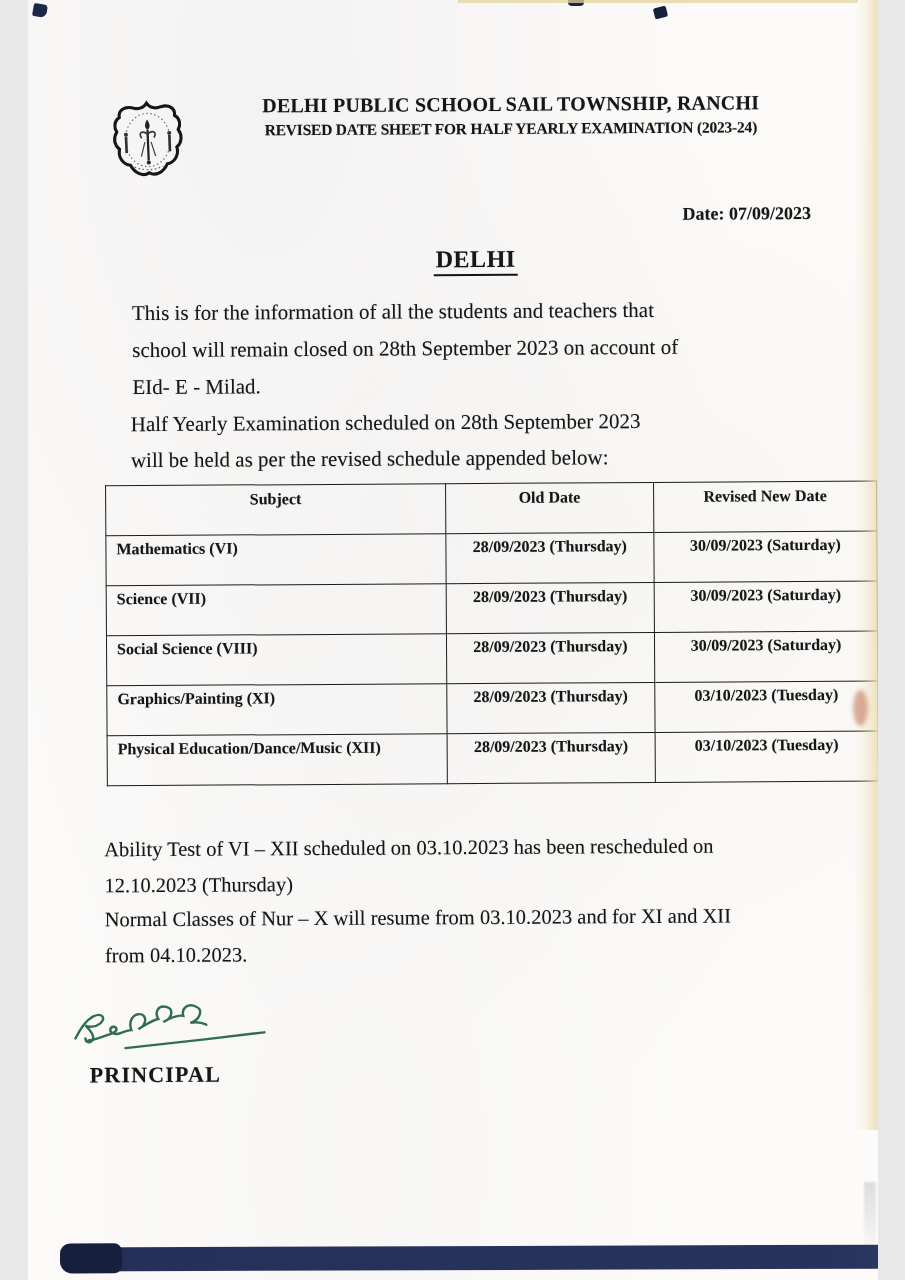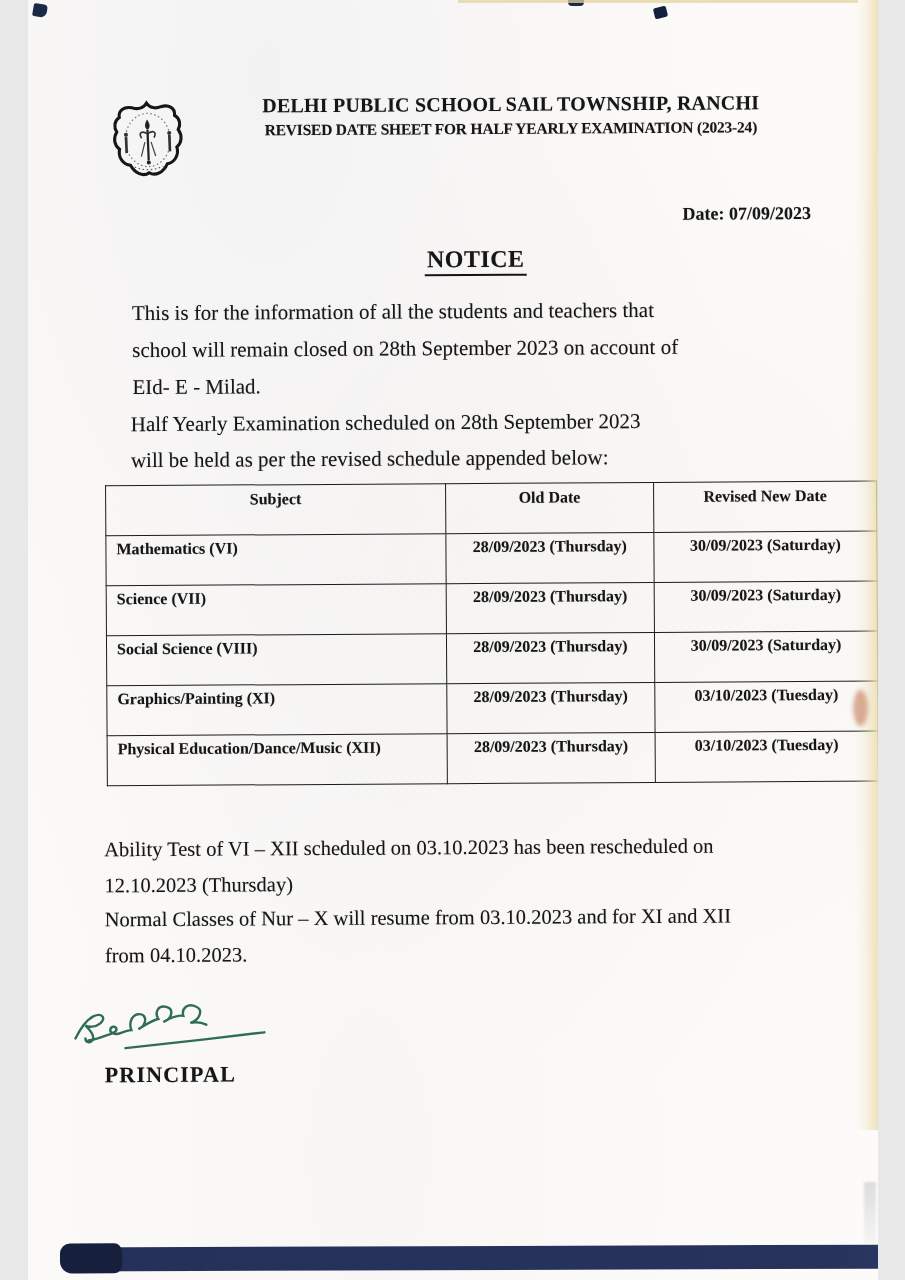--- a/index.html
+++ b/index.html
@@ -42,21 +42,21 @@
   .sched th,.sched td{border:1.7px solid #1c1c1c;font-size:16px;font-weight:bold;
     vertical-align:top;padding-top:4px;height:50px;box-sizing:border-box;}
   .sched th{text-align:center;padding-top:5px;}
   .col-subject{width:342px;}
   .col-old{width:210px;}
   .col-new{width:225px;}
   .sched td.subject{text-align:left;padding-left:10px;}
   .sched td.date{text-align:center;}
 
   .signature{position:absolute;left:40px;top:1002px;width:200px;height:52px;}
-  .principal{position:absolute;left:74px;top:1060px;font-size:22px;font-weight:bold;letter-spacing:1.2px;}
+  .principal{position:absolute;left:59px;top:1060px;font-size:22px;font-weight:bold;letter-spacing:1.2px;}
 
   
   .art{position:absolute;}
   .spec-tl{left:5px;top:4px;width:14px;height:13px;background:#1c2847;border-radius:2px 4px 6px 2px;transform:rotate(10deg);}
   .spec-t1{left:540px;top:0;width:16px;height:6px;background:#1c2847;border-radius:0 0 4px 4px;}
   .spec-t2{left:626px;top:7px;width:13px;height:11px;background:#15203c;border-radius:2px;transform:rotate(-14deg);}
   .tick-tr{left:863px;top:33px;width:4px;height:9px;background:#666;opacity:0.55;border-radius:2px;transform:rotate(18deg);}
   .edge-top{left:430px;top:0;width:400px;height:3px;background:#e3d49c;opacity:0.75;}
   .edge-right{right:0;top:0;width:24px;height:1130px;
     background:linear-gradient(to left, rgba(236,222,176,0.85), rgba(236,222,176,0.25) 55%, rgba(236,222,176,0));}
@@ -92,21 +92,21 @@
     </svg>
 
     <div class="header-text">
       <div class="school-name">DELHI PUBLIC SCHOOL SAIL TOWNSHIP, RANCHI</div>
       <div class="subtitle">REVISED DATE SHEET FOR HALF YEARLY EXAMINATION (2023-24)</div>
     </div>
 
     <div class="date-line">Date: 07/09/2023</div>
 
     <div class="notice-wrap">
-      <span class="notice-title">NOTICE</span>
+      <span class="notice-title">DELHI</span>
     </div>
 
     <div class="para p1">
       <div class="line">This is for the information of all the students and teachers that</div>
       <div class="line">school will remain closed on 28th September 2023 on account of</div>
       <div class="line">EId- E - Milad.</div>
     </div>
 
     <div class="para p2">
       <div class="line">Half Yearly Examination scheduled on 28th September 2023</div>

